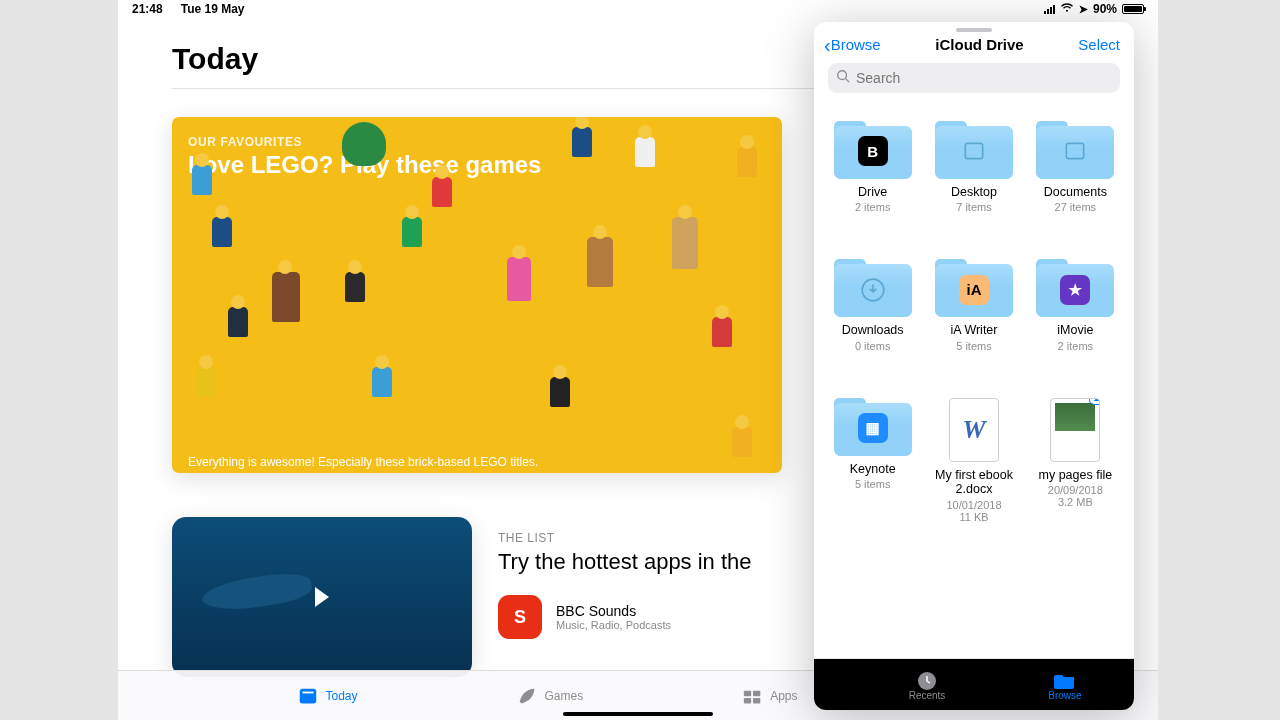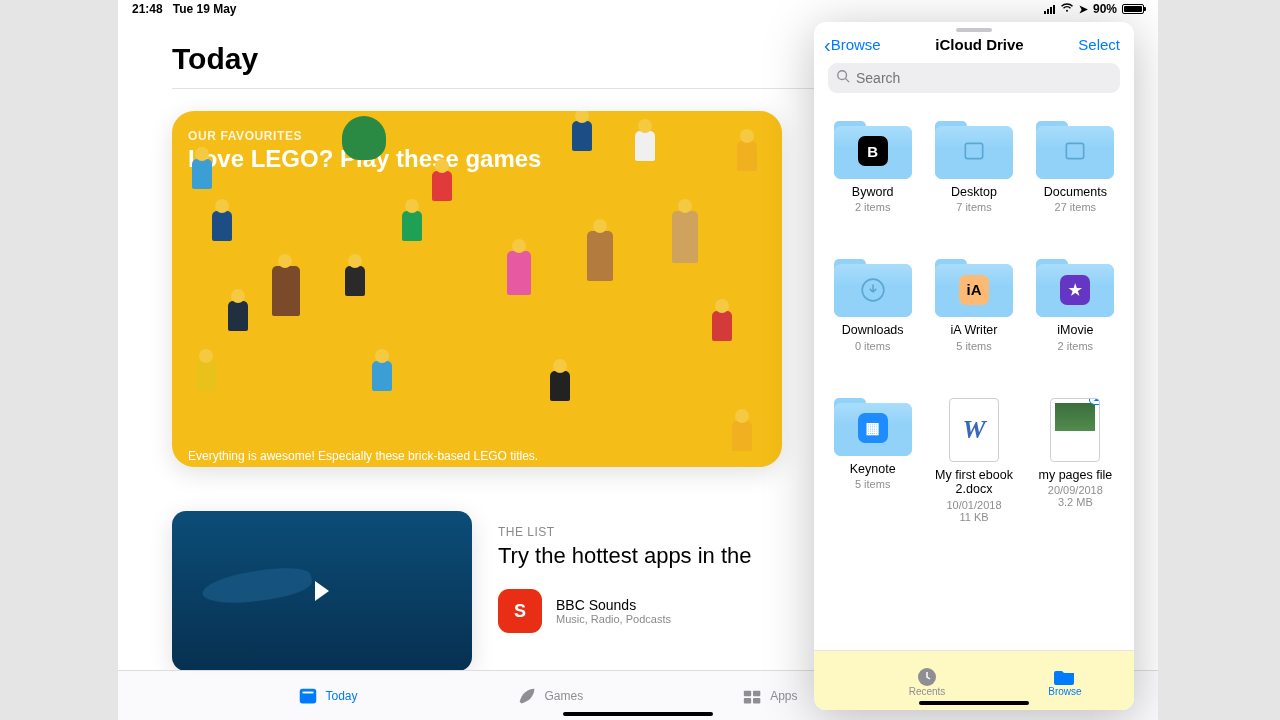--- a/index.html
+++ b/index.html
@@ -2,39 +2,39 @@
 <html><head>
 <meta charset="utf-8">
 <style>
   * { box-sizing: border-box; margin: 0; padding: 0; font-family: -apple-system, "Helvetica Neue", Arial, sans-serif; }
   body { background: #e5e5e5; width: 1280px; height: 720px; overflow: hidden; position: relative; }
 
   .device { position: absolute; left: 118px; top: 0; width: 1040px; height: 720px; background: #fff; overflow: hidden; }
 
   
   .status-bar { height: 18px; padding: 0 14px; display: flex; justify-content: space-between; align-items: center; font-size: 12px; font-weight: 600; color: #000; }
-  .status-left { display: flex; gap: 10px; }
+  .status-left { display: flex; gap: 18px; }
   .status-right { display: flex; align-items: center; gap: 5px; }
   .sig-bars { display: flex; gap: 1px; align-items: flex-end; }
   .sig-bars span { width: 2px; background:#000; height:3px;}
   .sig-bars span:nth-child(2){height:5px;}
   .sig-bars span:nth-child(3){height:7px;}
   .sig-bars span:nth-child(4){height:9px;}
   .wifi-icon svg { width: 14px; height: 10px; }
   .battery { width: 22px; height: 10px; border: 1px solid #000; border-radius: 2px; position: relative; }
   .battery::after { content:""; position:absolute; right:-3px; top:2px; width:2px; height:4px; background:#000; border-radius:0 1px 1px 0;}
   .battery-fill { position:absolute; left:1px; top:1px; bottom:1px; width:90%; background:#000; border-radius:1px;}
 
   
   .main { position: absolute; left: 0; right: 0; top: 18px; bottom: 0; padding: 20px 54px 0 54px; }
   .date-eyebrow { font-size: 12px; font-weight: 600; letter-spacing: 0.5px; color: #8a8a8e; }
   .today-title { font-size: 30px; font-weight: 800; margin-top: 4px; padding-bottom: 12px; border-bottom: 1px solid #e2e2e4; }
 
   
-  .feature-card { margin-top: 22px; width: 610px; height: 356px; border-radius: 22px; background: #f4bd17; position: relative; overflow: hidden; box-shadow: 0 6px 25px rgba(0,0,0,0.12); }
+  .feature-card { margin-top: 28px; width: 610px; height: 356px; border-radius: 7px; background: #f4bd17; position: relative; overflow: hidden; box-shadow: 0 6px 25px rgba(0,0,0,0.12); }
   .feat-pre { position:absolute; left:16px; top:18px; font-size:12px; font-weight:700; letter-spacing:0.6px; color: rgba(255,255,255,0.85); }
   .feat-head { position:absolute; left:16px; top:34px; font-size:24px; font-weight:700; color:#fff; max-width:80%; }
   .feat-sub { position:absolute; left:16px; bottom:4px; font-size:12px; color:#fff; font-weight:400; }
   .fig-body{ width:20px; height:30px; border-radius:5px 5px 2px 2px; position:absolute; }
   .fig-head{ width:14px; height:14px; border-radius:50%; background:#f5c942; position:absolute; left:3px; top:-12px; }
 
   
   .second-row { margin-top:44px; display:flex; gap:26px; }
   .video-card { width:300px; height:160px; border-radius:14px; background: linear-gradient(180deg,#0c4d78 0%,#073050 100%); position:relative; overflow:hidden; box-shadow: 0 6px 25px rgba(0,0,0,0.12);}
   .play-btn { position:absolute; left:50%; top:50%; transform:translate(-50%,-50%); width:0; height:0; border-left:14px solid #fff; border-top:10px solid transparent; border-bottom:10px solid transparent; }
@@ -75,21 +75,21 @@
   .folder-front::after{content:""; position:absolute; inset:0; border-radius:7px; background: linear-gradient(#a9ddfb,#93d2f8 40%);}
   .badge-square{ position:absolute; left:50%; top:52%; transform:translate(-50%,-50%); width:30px; height:30px; border-radius:7px; display:flex; align-items:center; justify-content:center; font-size:15px; font-weight:700; color:#fff;}
   .doc-ico{ width:50px; height:64px; margin:0 auto 6px auto; background:#fff; border:1px solid #d0d0d4; border-radius:4px; position:relative; display:flex; align-items:center; justify-content:center; font-size:26px; font-family:Georgia,serif; font-style:italic; color:#3968b8; font-weight:700;}
   .thumb-ico{ width:50px; height:64px; margin:0 auto 6px auto; background:#fff; border:1px solid #d0d0d4; border-radius:4px; overflow:hidden; position:relative;}
   .thumb-ico .photo{position:absolute; left:4px; top:4px; right:4px; height:28px; background:linear-gradient(#3a6e3c,#528c4e);}
   .cloud-ind{position:absolute; right:-6px; top:-6px; width:16px; height:12px; border:1px solid #007aff; border-radius:50% 50% 40% 40%; background:#fff; font-size:8px; color:#007aff; display:flex; align-items:center; justify-content:center;}
   .file-name { font-size:12.5px; color:#000; line-height:1.15; max-height:30px; overflow:hidden;}
   .file-sub { font-size:11px; color:#8e8e93; margin-top:2px;}
   .file-sub2 { font-size:11px; color:#8e8e93;}
 
-  .panel-tabs { height:60px; border-top:1px solid #e5e5e8; display:flex; background:#fef9c3;padding-left:44px;}
+  .panel-tabs { height:52px; border-top:1px solid #e5e5e8; display:flex; background:#000000;padding-left:44px;}
   .ptab { flex:1; display:flex; flex-direction:column; align-items:center; justify-content:center; gap:1px; font-size:10px; color:#8e8e93;}
   .ptab.active { color:#007aff; }
   .ptab-icon { width:24px; height:20px; }
   .panel-home-ind { position:absolute; left:50%; bottom:5px; transform:translateX(-50%); width:110px; height:4px; background:#000; border-radius:3px;}
 </style>
 </head>
 <body>
 
 <div class="device">
 
@@ -252,21 +252,21 @@
       <input placeholder="Search" style="">
     </div>
 
     <div class="files-grid" id="files-grid">
         <div class="file-item">
           <div class="folder-ico">
             <div class="folder-back"></div>
             <div class="folder-front"></div>
             <div class="badge-square" style="background:#000;color:#fff">B</div>
           </div>
-          <div class="file-name">Byword</div>
+          <div class="file-name">Drive</div>
           <div class="file-sub">2 items</div>
         </div>
         <div class="file-item">
           <div class="folder-ico">
             <div class="folder-back"></div>
             <div class="folder-front"></div>
             <div class="badge-square" style="background:transparent;">
               <svg width="26" height="26" viewBox="0 0 24 24">
                 <rect x="4" y="5" width="16" height="14" rx="2" fill="none" stroke="#5aa7d4" stroke-width="1.5"></rect>
               </svg>

